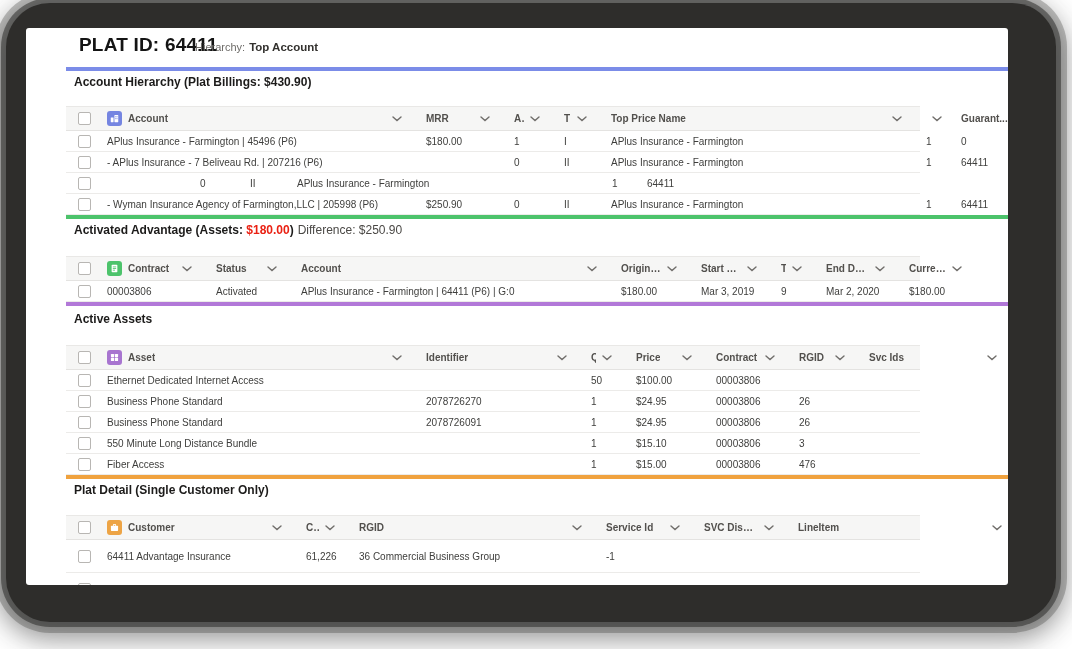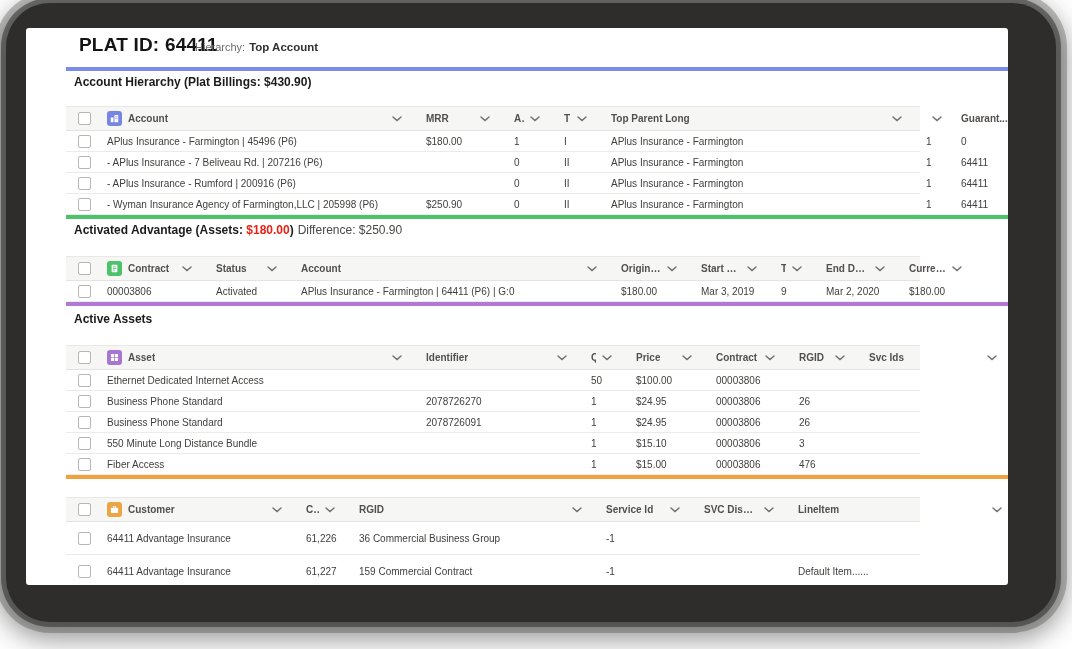--- a/index.html
+++ b/index.html
@@ -102,21 +102,21 @@
         <div class="cell th" style="flex:0 0 47px;width:47px">
           <span class="th-left">
             <span class="th-label">Ti...</span>
           </span>
           <svg class="chev" width="10" height="6" viewBox="0 0 10 6">
             <path d="M1 1 L5 4.6 L9 1" fill="none" stroke="#706e6b" stroke-width="1.4" stroke-linecap="round"></path>
           </svg>
         </div>
         <div class="cell th" style="flex:0 0 315px;width:315px">
           <span class="th-left">
-            <span class="th-label">Top Parent Long</span>
+            <span class="th-label">Top Price Name</span>
           </span>
           <svg class="chev" width="10" height="6" viewBox="0 0 10 6">
             <path d="M1 1 L5 4.6 L9 1" fill="none" stroke="#706e6b" stroke-width="1.4" stroke-linecap="round"></path>
           </svg>
         </div>
         <div class="cell th" style="flex:0 0 35px;width:35px">
           <span class="th-left">
             <span class="th-label">All...</span>
           </span>
           <svg class="chev" width="10" height="6" viewBox="0 0 10 6">
@@ -153,21 +153,20 @@
         <div class="cell td" style="flex:0 0 50px;width:50px">0</div>
         <div class="cell td" style="flex:0 0 47px;width:47px">II</div>
         <div class="cell td" style="flex:0 0 315px;width:315px">APlus Insurance - Farmington</div>
         <div class="cell td" style="flex:0 0 35px;width:35px">1</div>
         <div class="cell td" style="flex:0 0 98px;width:98px">64411</div>
       </div>
       <div class="tr" style="height:21px">
         <div class="cell cb-cell">
           <span class="checkbox"></span>
         </div>
-        <div class="cell td entity" style="flex:0 0 314px;width:314px">- APlus Insurance - Rumford | 200916 (P6)</div>
         <div class="cell td" style="flex:0 0 88px;width:88px"></div>
         <div class="cell td" style="flex:0 0 50px;width:50px">0</div>
         <div class="cell td" style="flex:0 0 47px;width:47px">II</div>
         <div class="cell td" style="flex:0 0 315px;width:315px">APlus Insurance - Farmington</div>
         <div class="cell td" style="flex:0 0 35px;width:35px">1</div>
         <div class="cell td" style="flex:0 0 98px;width:98px">64411</div>
       </div>
       <div class="tr" style="height:21px">
         <div class="cell cb-cell">
           <span class="checkbox"></span>
@@ -415,20 +414,21 @@
         <div class="cell td" style="flex:0 0 45px;width:45px">1</div>
         <div class="cell td" style="flex:0 0 80px;width:80px">$15.00</div>
         <div class="cell td" style="flex:0 0 83px;width:83px">00003806</div>
         <div class="cell td" style="flex:0 0 70px;width:70px">476</div>
         <div class="cell td" style="flex:0 0 152px;width:152px"></div>
         <div class="cell td" style="flex:0 0 38px;width:38px"></div>
       </div>
     </div>
 
   <div class="divider" style="background: rgb(240, 162, 62);"></div>
+  <div class="section-title">Plat Detail (Single Customer Only)</div>
   <div class="tbl gap18">
       <div class="thead">
         <div class="cell cb-cell">
           <span class="checkbox"></span>
         </div>
         <div class="cell th entity" style="flex:0 0 194px;width:194px">
           <span class="th-left">
             <span class="obj-icon" style="background:#eda445">
               <svg width="11" height="11" viewBox="0 0 15 15">
                 <rect x="5.4" y="2.8" width="4.2" height="3.4" rx="1.1" fill="#fff"></rect>

